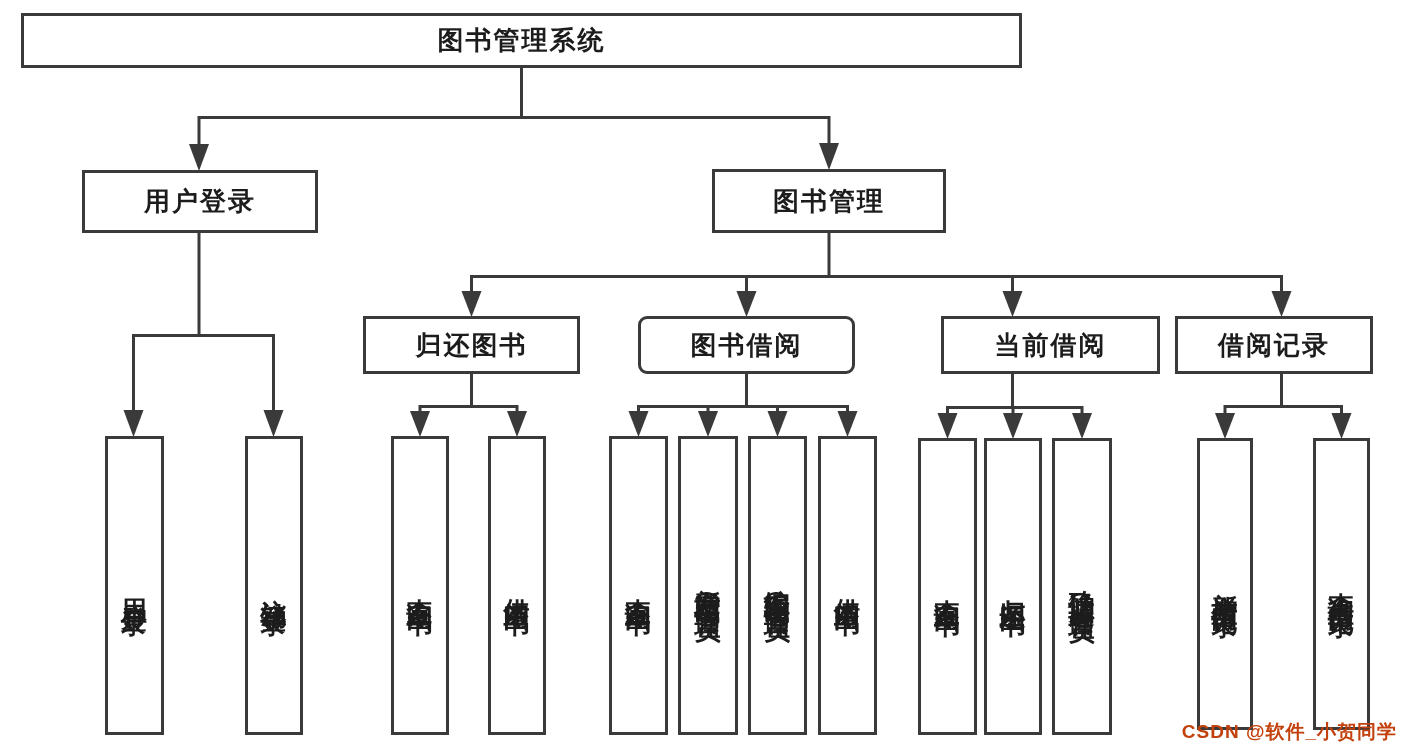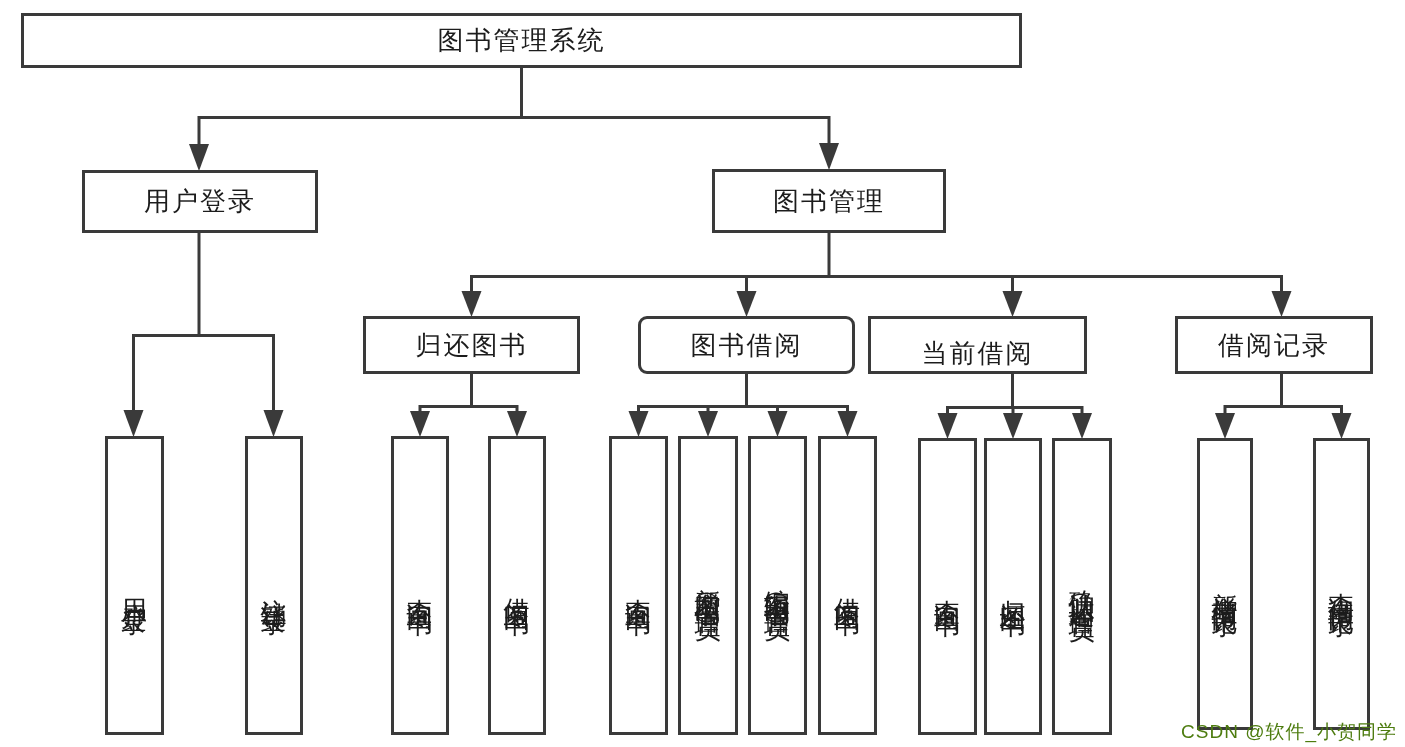--- a/index.html
+++ b/index.html
@@ -3,20 +3,21 @@
 <meta charset="utf-8">
 <style>
   html, body { margin: 0; padding: 0; background: #ffffff; }
   .stage {
     position: relative;
     width: 1405px;
     height: 747px;
     background: #ffffff;
     overflow: hidden;
     font-family: "Liberation Sans", "DejaVu Sans", sans-serif;
+    font-weight: bold;
   }
   .connectors {
     position: absolute;
     left: 0; top: 0;
     z-index: 1;
   }
   .box {
     position: absolute;
     box-sizing: border-box;
     border: 3px solid #3a3a3a;
@@ -38,21 +39,21 @@
     letter-spacing: 4px;
     line-height: 1;
     white-space: normal;
   }
   .watermark {
     position: absolute;
     right: 8px;
     bottom: 2px;
     z-index: 3;
     font-size: 19px;
-    color: #4d7c0f;
+    color: #c2410c;
     letter-spacing: 1px;
     white-space: nowrap;
   }
 </style>
 </head>
 <body>
 
 <div class="stage">
 
   <svg class="connectors" width="1405" height="747" viewBox="0 0 1405 747" xmlns="http://www.w3.org/2000/svg">
@@ -114,21 +115,21 @@
   <div class="box" style="left:712px; top:169px; width:234px; height:64px;">
     <span class="lbl">图书管理</span>
   </div>
 
   <div class="box" style="left:363px; top:316px; width:217px; height:58px;">
     <span class="lbl">归还图书</span>
   </div>
   <div class="box" style="left:638px; top:316px; width:217px; height:58px;border-radius:9px;">
     <span class="lbl">图书借阅</span>
   </div>
-  <div class="box" style="left:868px; top:316px; width:219px; height:58px;align-items:flex-end;">
+  <div class="box" style="left:941px; top:316px; width:219px; height:58px;">
     <span class="lbl">当前借阅</span>
   </div>
   <div class="box" style="left:1175px; top:316px; width:198px; height:58px;">
     <span class="lbl">借阅记录</span>
   </div>
 
   <div class="box vert" style="left:105px; top:436px; width:59px; height:299px;">
     <span class="lbl">用户登录</span>
   </div>
   <div class="box vert" style="left:245px; top:436px; width:58px; height:299px;">

